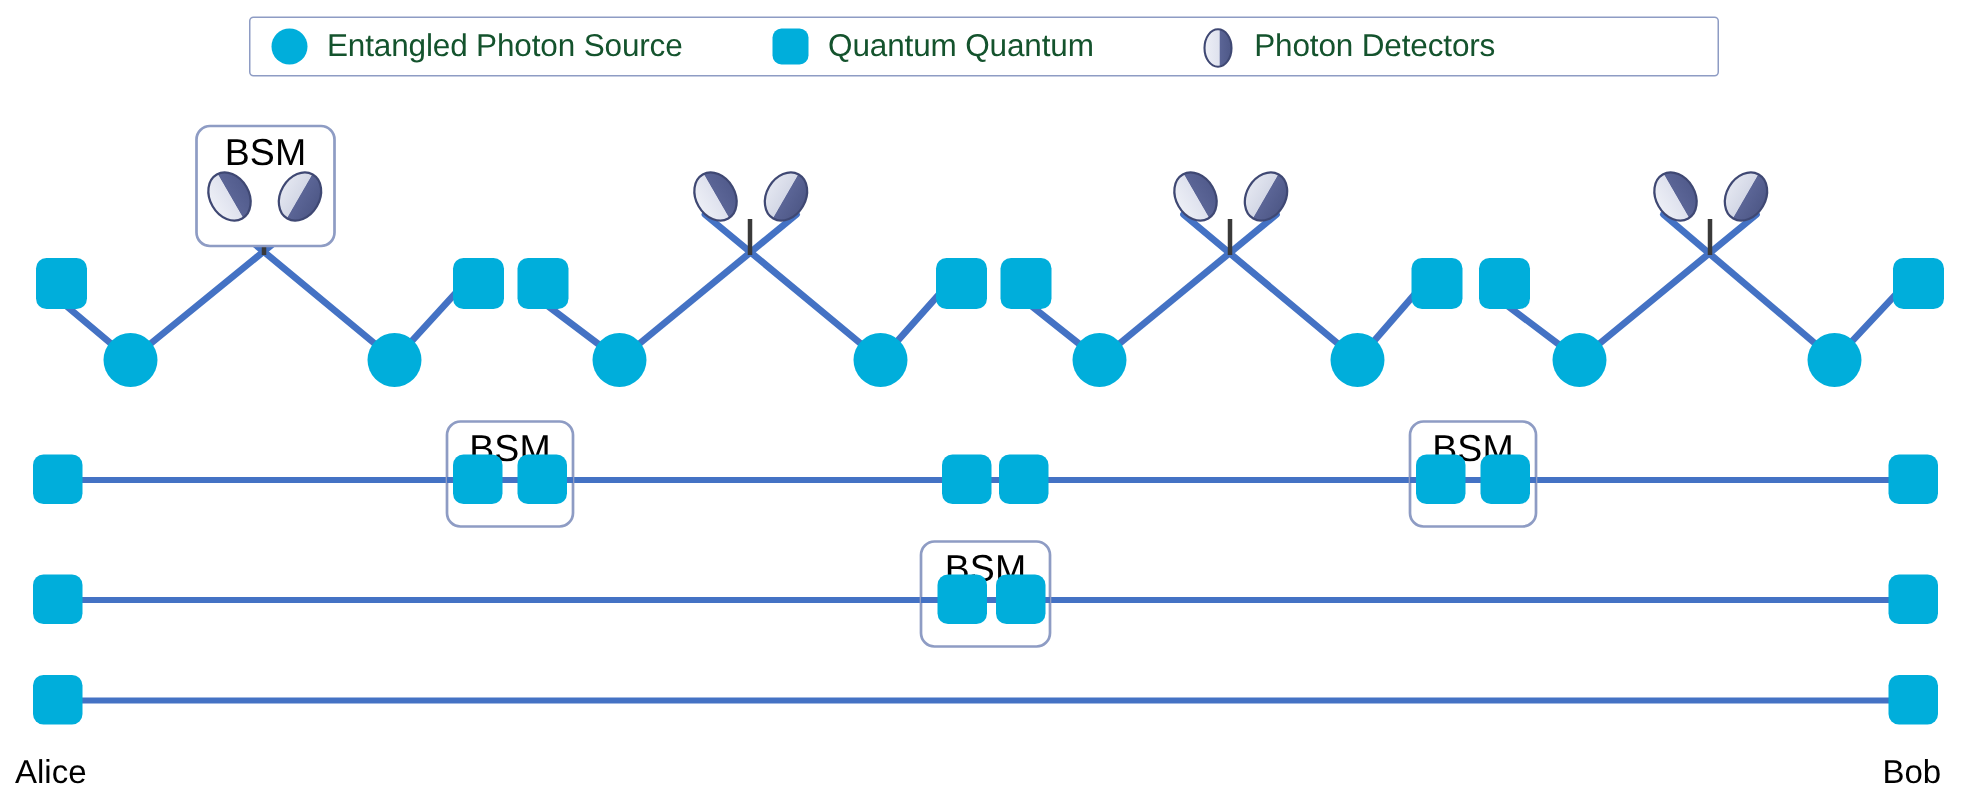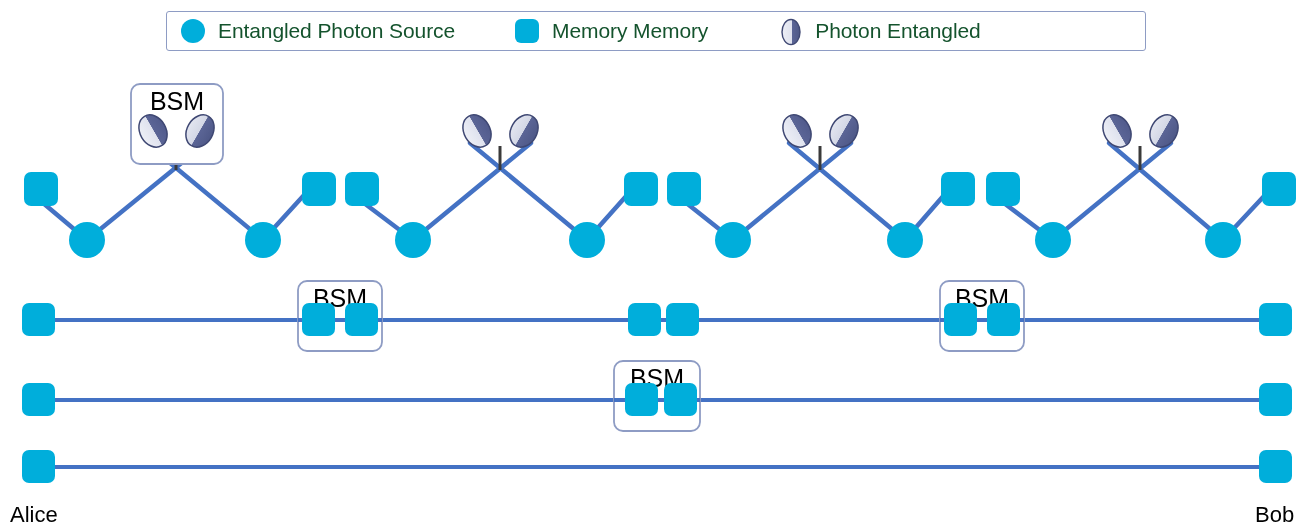--- a/index.html
+++ b/index.html
@@ -262,35 +262,35 @@
 
   <div class="legend-box">
 
     <div class="legend-item li0">
       <span class="swatch-circle"></span>
       <span class="legend-label">Entangled Photon Source</span>
     </div>
 
     <div class="legend-item li1">
       <span class="swatch-square"></span>
-      <span class="legend-label">Memory Memory</span>
+      <span class="legend-label">Quantum Quantum</span>
     </div>
 
     <div class="legend-item li2">
       <span class="swatch-det">
         <svg width="22" height="28" viewBox="0 0 22 28">
           <ellipse cx="11" cy="14" rx="9" ry="12.5" fill="url(#detGradLegend)" stroke="#3F4873" stroke-width="1.4"></ellipse>
           <defs>
             <linearGradient id="detGradLegend" x1="0" y1="0" x2="1" y2="0">
               <stop offset="0%" stop-color="#EDEFF6"></stop>
               <stop offset="55%" stop-color="#DFE2EE"></stop>
               <stop offset="57%" stop-color="#5B6596"></stop>
               <stop offset="100%" stop-color="#4E5887"></stop>
             </linearGradient>
           </defs>
         </svg>
       </span>
-      <span class="legend-label">Photon Entangled</span>
+      <span class="legend-label">Photon Detectors</span>
     </div>
 
   </div>
 
 </div>
 
 </body></html>

